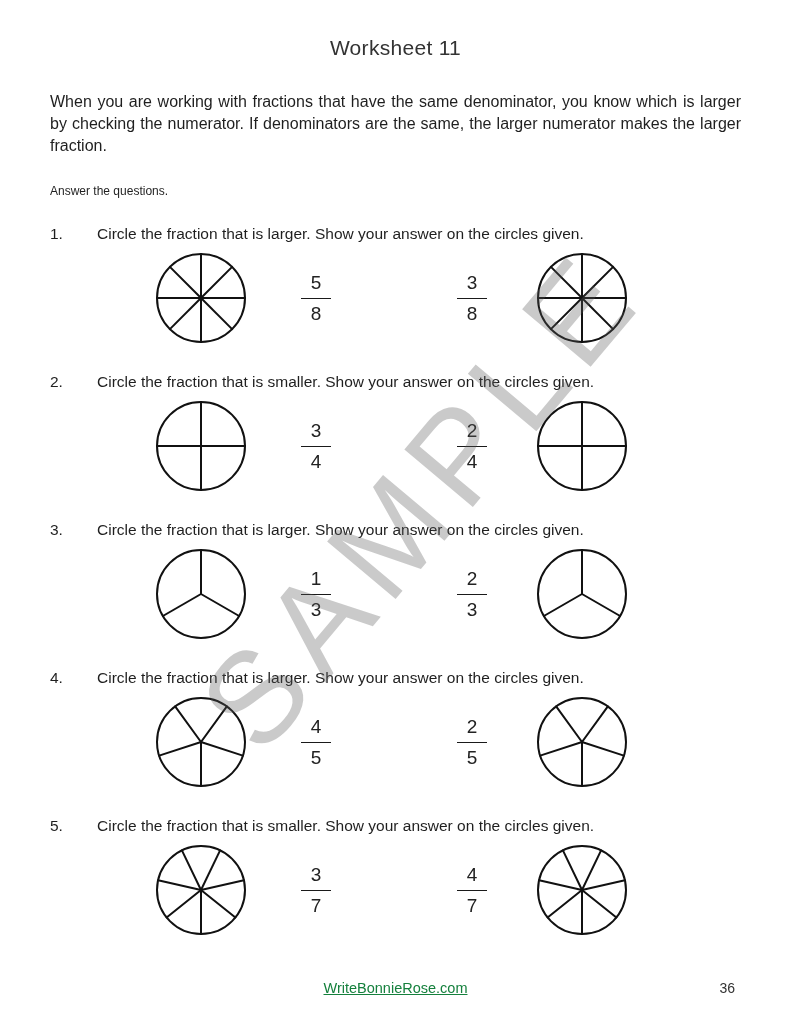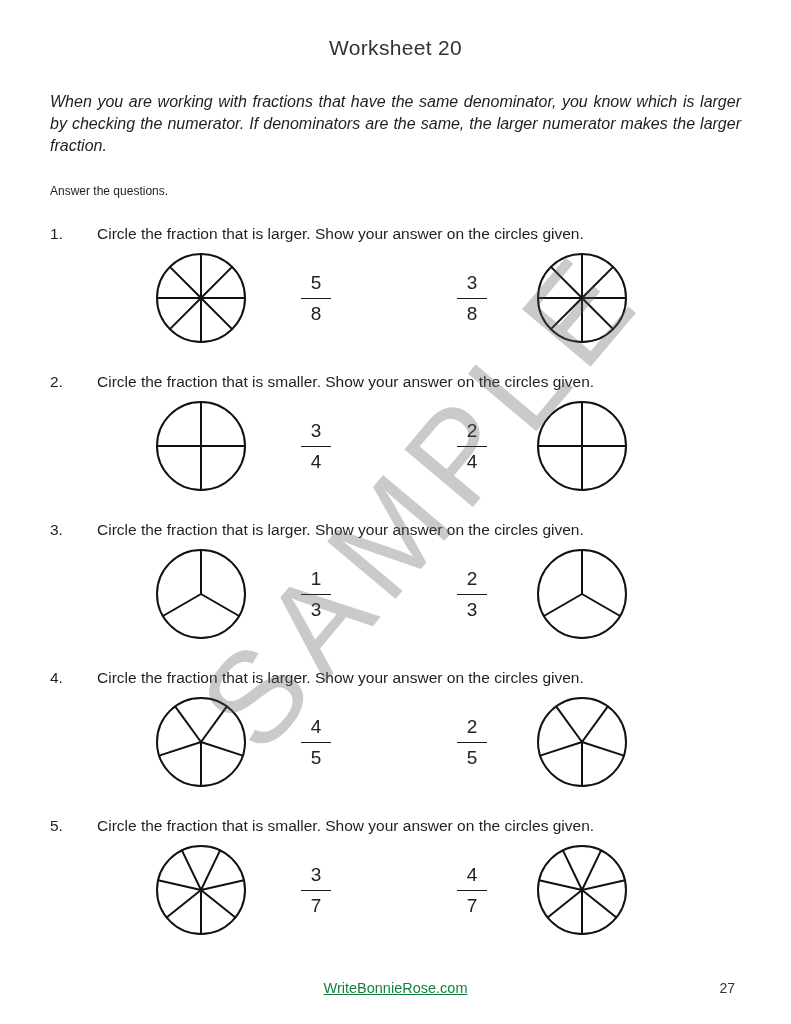--- a/index.html
+++ b/index.html
@@ -20,21 +20,20 @@
     font-size:21px;
     font-weight:400;
     color:#333333;
     letter-spacing:0.3px;
   }
   .intro {
     margin-top:31px;
     font-size:16px;
     line-height:22px;
     text-align:justify;
-    font-style:italic;
   }
   .instruction {
     margin-top:27px;
     font-size:12px;
   }
 
   .q-line {
     display:flex;
     margin-top:26px;
     font-size:15.5px;
@@ -110,21 +109,21 @@
     font-size:14px;
     color:#333333;
   }
 </style>
 </head>
 <body>
 
 <div class="page">
   <div class="content">
 
-    <div class="title">Worksheet 20</div>
+    <div class="title">Worksheet 11</div>
 
     <div class="intro">When you are working with fractions that have the same denominator, you know which is larger by checking the numerator. If denominators are the same, the larger numerator makes the larger fraction.</div>
 
     <div class="instruction">Answer the questions.</div>
 
     <div>
       <div class="q-line">
         <span class="q-num">1.</span>
         <span class="q-text">Circle the fraction that is larger. Show your answer on the circles given.</span>
       </div>
@@ -301,15 +300,15 @@
           </svg>
       </div>
     </div>
 
   </div>
 
   <div class="watermark">SAMPLE</div>
 
   <div class="footer">
     <span class="footer-link">WriteBonnieRose.com</span>
-    <span class="page-num">27</span>
+    <span class="page-num">36</span>
   </div>
 </div>
 
 </body></html>

